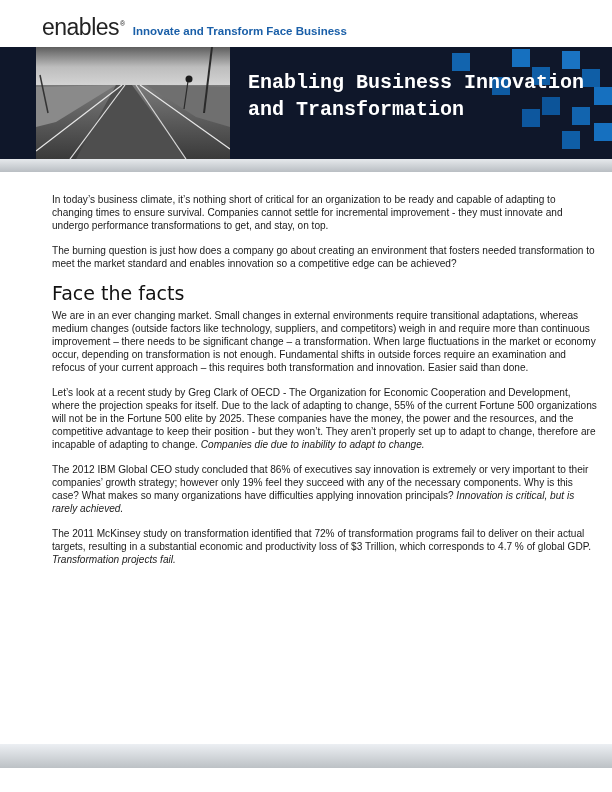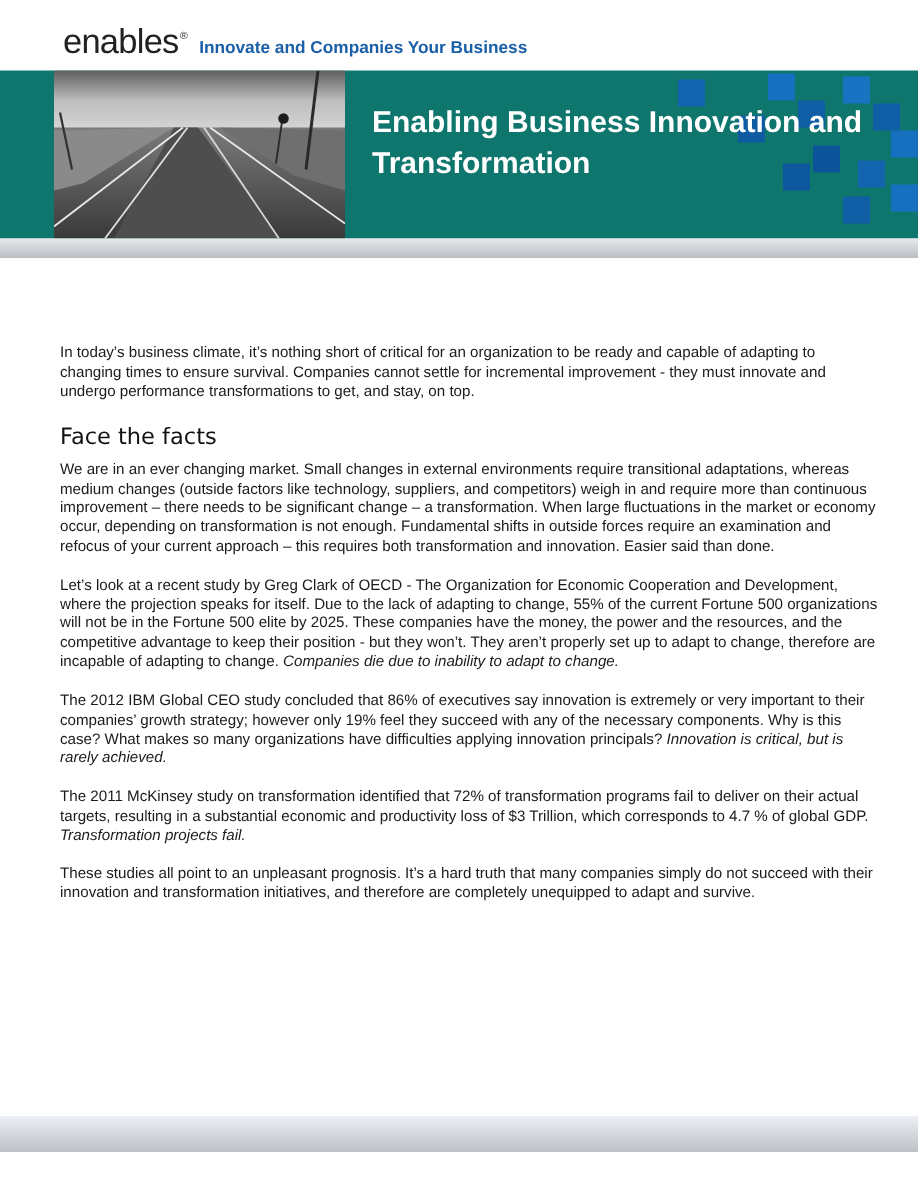--- a/index.html
+++ b/index.html
@@ -5,47 +5,47 @@
   html, body { margin: 0; padding: 0; background: #ffffff; }
   body { width: 612px; height: 792px; position: relative; overflow: hidden;
          font-family: "Liberation Sans", "DejaVu Sans", sans-serif; color: #1a1a1a; }
 
   .logo-row { position: absolute; left: 42px; top: 14px; height: 30px; display: flex; align-items: baseline; }
   .logo { font-family: "Liberation Sans", sans-serif; font-size: 23px; color: #222; letter-spacing: -0.5px; }
   .logo-mark { font-size: 7px; vertical-align: super; margin-left: 1px; color: #222; }
   .tagline { margin-left: 8px; font-size: 11.5px; font-weight: bold; color: #1a5fa8; }
 
   .banner { position: absolute; left: 0; top: 47px; width: 612px; height: 112px;
-            background: #0f766e; overflow: hidden; }
+            background: #0f172a; overflow: hidden; font-family: Liberation Mono, monospace; }
   .tiles { position: absolute; right: 0; top: 0; width: 200px; height: 112px; }
   .tile { position: absolute; width: 18px; height: 18px; }
 
   .photo { position: absolute; left: 36px; top: 0; width: 194px; height: 112px; overflow: hidden;
            background: linear-gradient(#6f6f6f 0%, #a9a9a9 25%, #c8c8c8 44%, #7a7a7a 52%, #5a5a5a 70%, #3f3f3f 100%); }
 
   .banner-title { position: absolute; left: 248px; top: 22px; width: 350px;
                   font-size: 20px; font-weight: bold; color: #ffffff; line-height: 27px; }
 
   .header-bar { position: absolute; left: 0; top: 159px; width: 612px; height: 13px;
                 background: linear-gradient(#e6e9ec, #b9bec3); }
 
-  .content { position: absolute; left: 40px; top: 194px; width: 545px; font-size: 10.1px; line-height: 12.9px; margin-top: 36px; }
+  .content { position: absolute; left: 52px; top: 194px; width: 545px; font-size: 10.1px; line-height: 12.9px; }
   .content p { margin: 0 0 12.5px 0; }
   .content em { }
-  .heading { font-family: "DejaVu Sans", sans-serif; font-size: 15px; margin: 16px 0 10px 0; color: #111; font-weight: normal; }
+  .heading { font-family: "DejaVu Sans", sans-serif; font-size: 19px; margin: 16px 0 10px 0; color: #111; font-weight: normal; }
 
   .footer-bar { position: absolute; left: 0; top: 744px; width: 612px; height: 24px;
                 background: linear-gradient(#eceff3, #bcc1c5); }
 </style>
 </head>
 <body>
 
 <div class="logo-row">
   <span class="logo"><span>enables</span><span class="logo-mark">®</span></span>
-  <span class="tagline">Innovate and Companies Your Business</span>
+  <span class="tagline">Innovate and Transform Face Business</span>
 </div>
 
 <div class="banner">
   <div class="tiles">
     <div class="tile" style="left:40px;top:6px;background:#1264ae;"></div>
     <div class="tile" style="left:100px;top:2px;background:#1670bf;"></div>
     <div class="tile" style="left:120px;top:20px;background:#0f5ea6;"></div>
     <div class="tile" style="left:150px;top:4px;background:#1a73c2;"></div>
     <div class="tile" style="left:170px;top:22px;background:#0f5ea6;"></div>
     <div class="tile" style="left:182px;top:40px;background:#1670bf;"></div>
@@ -86,23 +86,23 @@
     </svg>
   </div>
 
   <div class="banner-title">Enabling Business Innovation and Transformation</div>
 </div>
 
 <div class="header-bar"></div>
 
 <div class="content">
   <p>In today’s business climate, it’s nothing short of critical for an organization to be ready and capable of adapting to changing times to ensure survival.  Companies cannot settle for incremental improvement - they must innovate and undergo performance transformations to get, and stay, on top.</p>
+  <p>The burning question is just how does a company go about creating an environment that fosters needed transformation to meet the market standard and enables innovation so a competitive edge can be achieved?</p>
 
   <h2 class="heading">Face the facts</h2>
 
   <p><span>We are in an ever changing market.  Small changes in external environments require transitional adaptations, whereas medium changes (outside factors like technology, suppliers, and competitors) weigh in and require more than continuous improvement – there needs to be significant change – a transformation. When large fluctuations in the market or economy occur, depending on transformation is not enough.  Fundamental shifts in outside forces require an examination and refocus of your current approach – this requires both transformation and innovation. Easier said than done.</span></p>
   <p><span>Let’s look at a recent study by Greg Clark of OECD - The Organization for Economic Cooperation and Development, where the projection speaks for itself.  Due to the lack of adapting to change, 55% of the current Fortune 500 organizations will not be in the Fortune 500 elite by 2025.   These companies have the money, the power and the resources, and the competitive advantage to keep their position -  but they won’t.  They aren’t properly set up to adapt to change, therefore are incapable of adapting to change. </span><em>Companies die due to inability to adapt to change.</em></p>
   <p><span>The 2012 IBM Global CEO study concluded that 86% of executives say innovation is extremely or very important to their companies’ growth strategy; however only 19% feel they succeed with any of the necessary components.  Why is this case?  What makes so many organizations have difficulties applying innovation principals? </span><em>Innovation is critical, but is rarely achieved.</em></p>
   <p><span>The 2011 McKinsey study on transformation identified that 72% of transformation programs fail to deliver on their actual targets, resulting in a substantial economic and productivity loss of $3 Trillion, which corresponds to 4.7 % of global GDP. </span><em>Transformation projects fail.</em></p>
-  <p><span>These studies all point to an unpleasant prognosis.  It’s a hard truth that many companies simply do not succeed with their innovation and transformation initiatives, and therefore are completely unequipped to adapt and survive.</span></p>
 </div>
 
 <div class="footer-bar"></div>
 
 </body></html>

